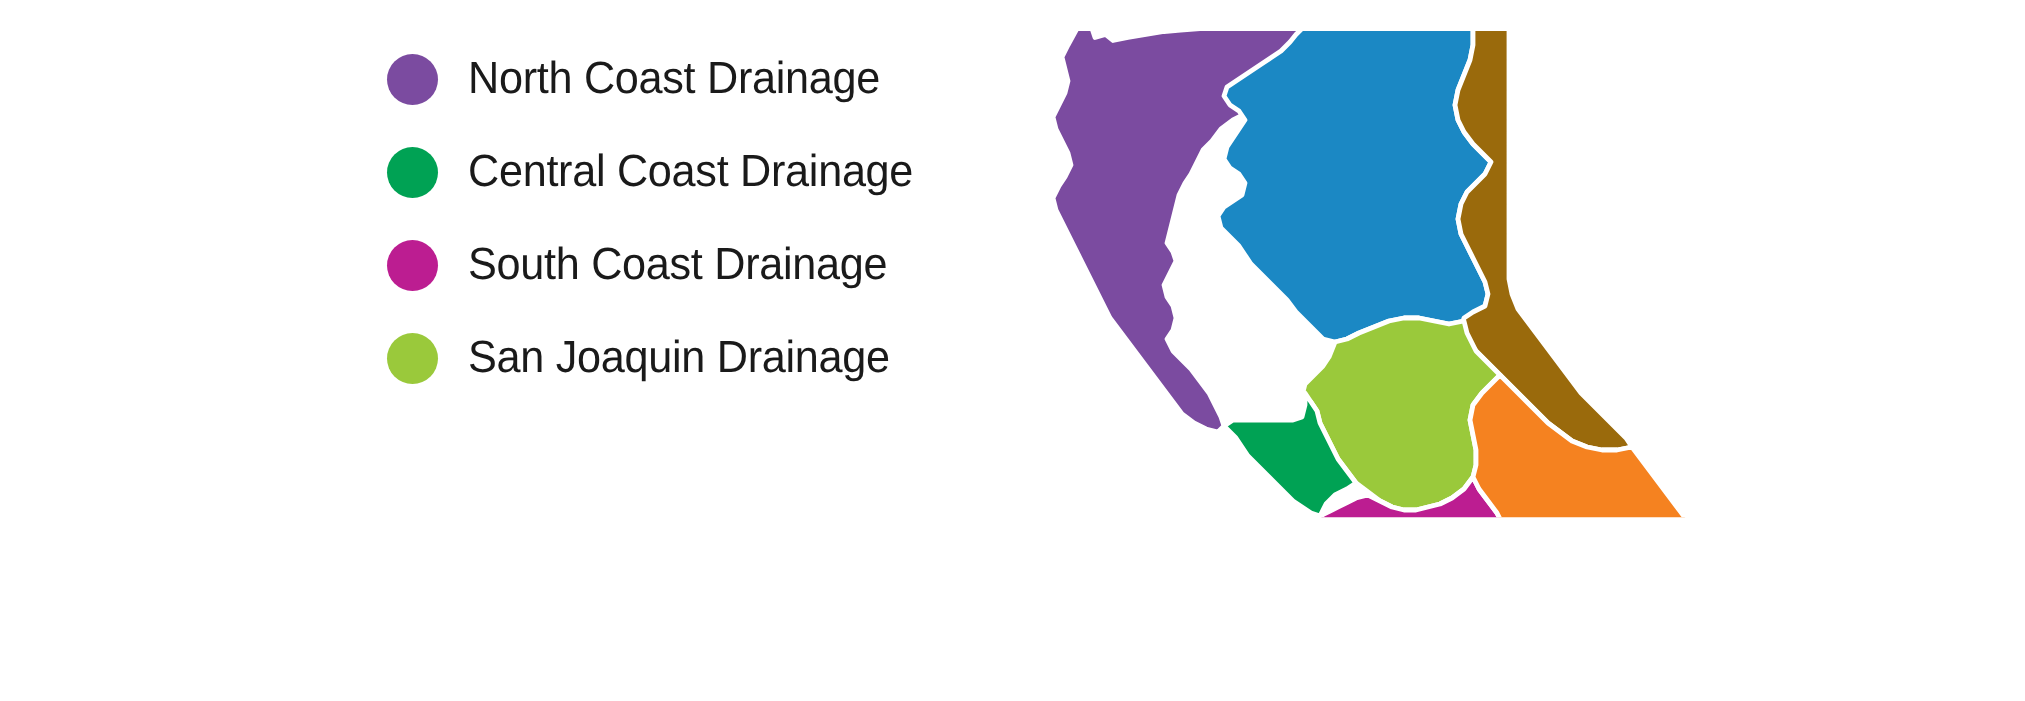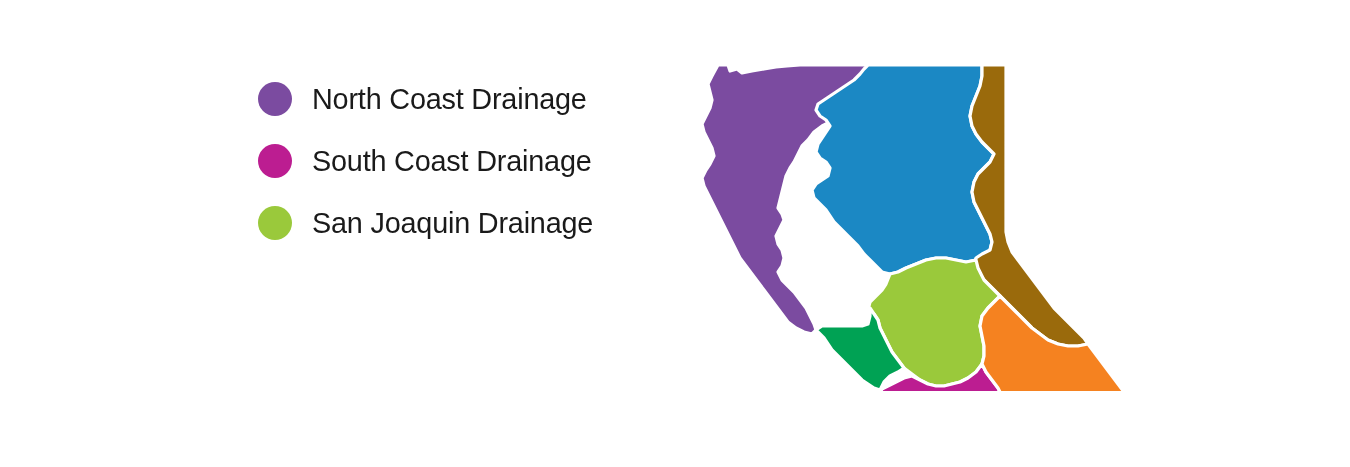--- a/index.html
+++ b/index.html
@@ -7,21 +7,20 @@
     padding: 0;
     background: #ffffff;
   }
   #page {
     position: relative;
     width: 1350px;
     height: 345px;
     background: #ffffff;
     overflow: hidden;
     font-family: "Liberation Sans", "DejaVu Sans", sans-serif;
-    margin-top: 46px;
   }
 
   
   #legend {
     position: absolute;
     left: 258px;
     top: 22px;
     width: 420px;
   }
   .legend-item {
@@ -74,20 +73,24 @@
 
   <div id="legend">
 
     <div class="legend-item">
       <span class="legend-swatch" style="background:#7B4BA0"></span>
       <span class="legend-label">North Coast Drainage</span>
     </div>
 
 
 
+    <div class="legend-item">
+      <span class="legend-swatch" style="background:#00A254"></span>
+      <span class="legend-label">Central Coast Drainage</span>
+    </div>
 
     <div class="legend-item">
       <span class="legend-swatch" style="background:#BC1D91"></span>
       <span class="legend-label">South Coast Drainage</span>
     </div>
 
     <div class="legend-item">
       <span class="legend-swatch" style="background:#9AC93B"></span>
       <span class="legend-label">San Joaquin Drainage</span>
     </div>

